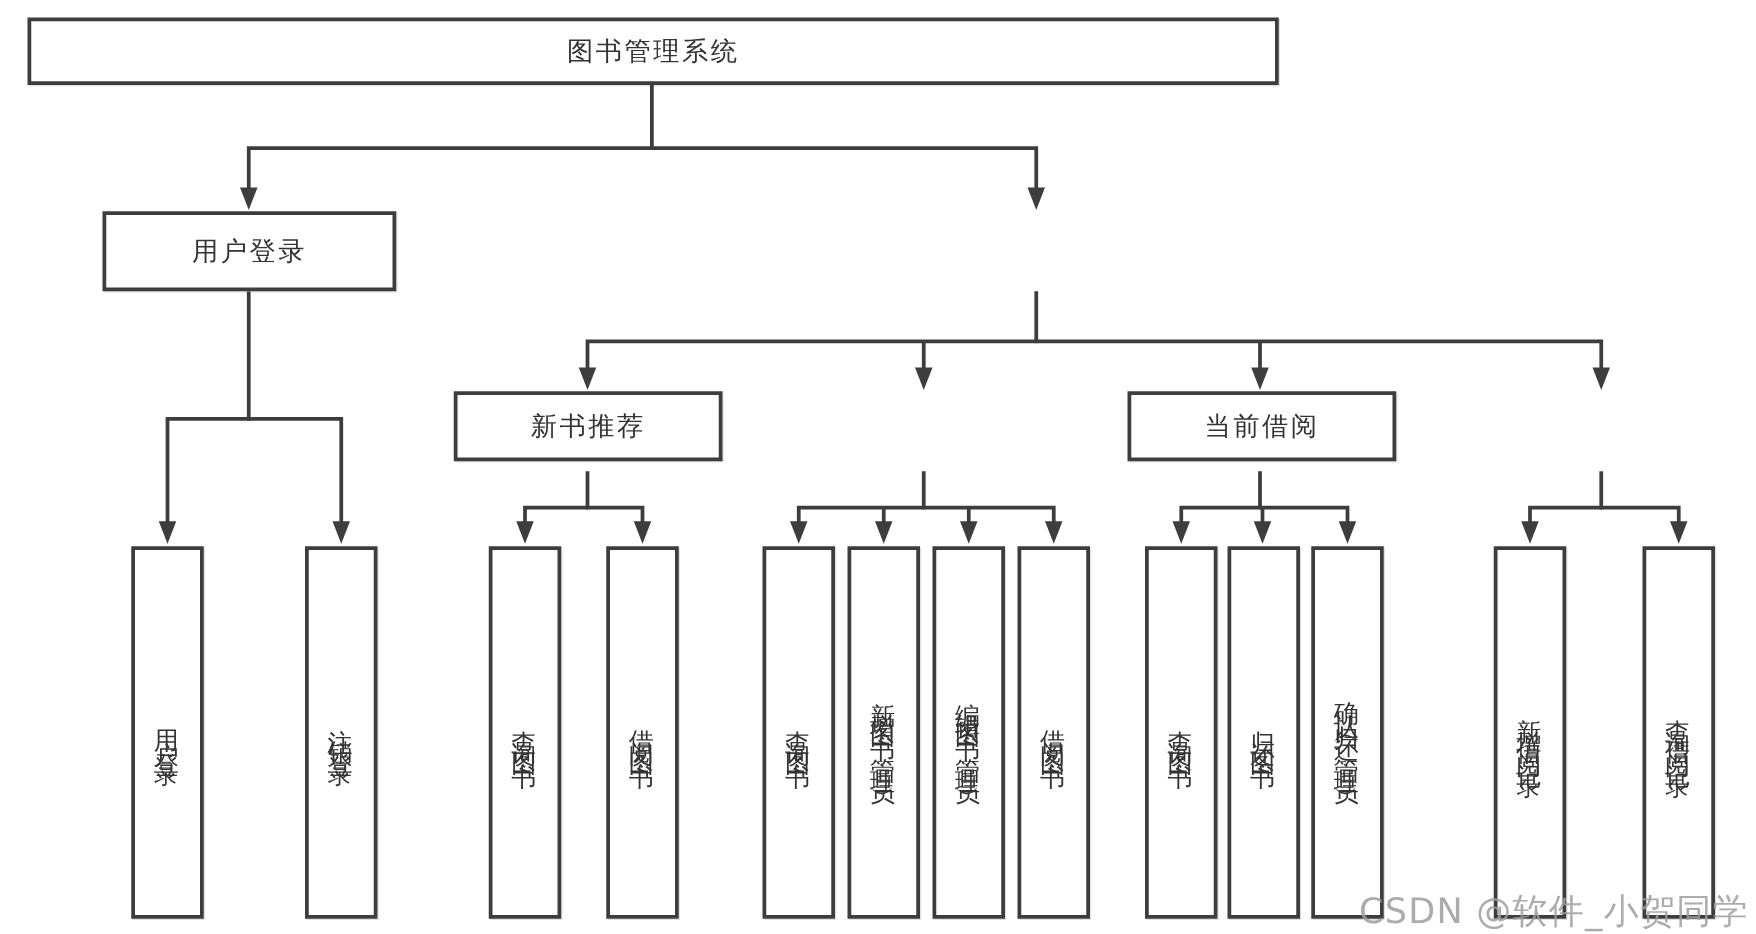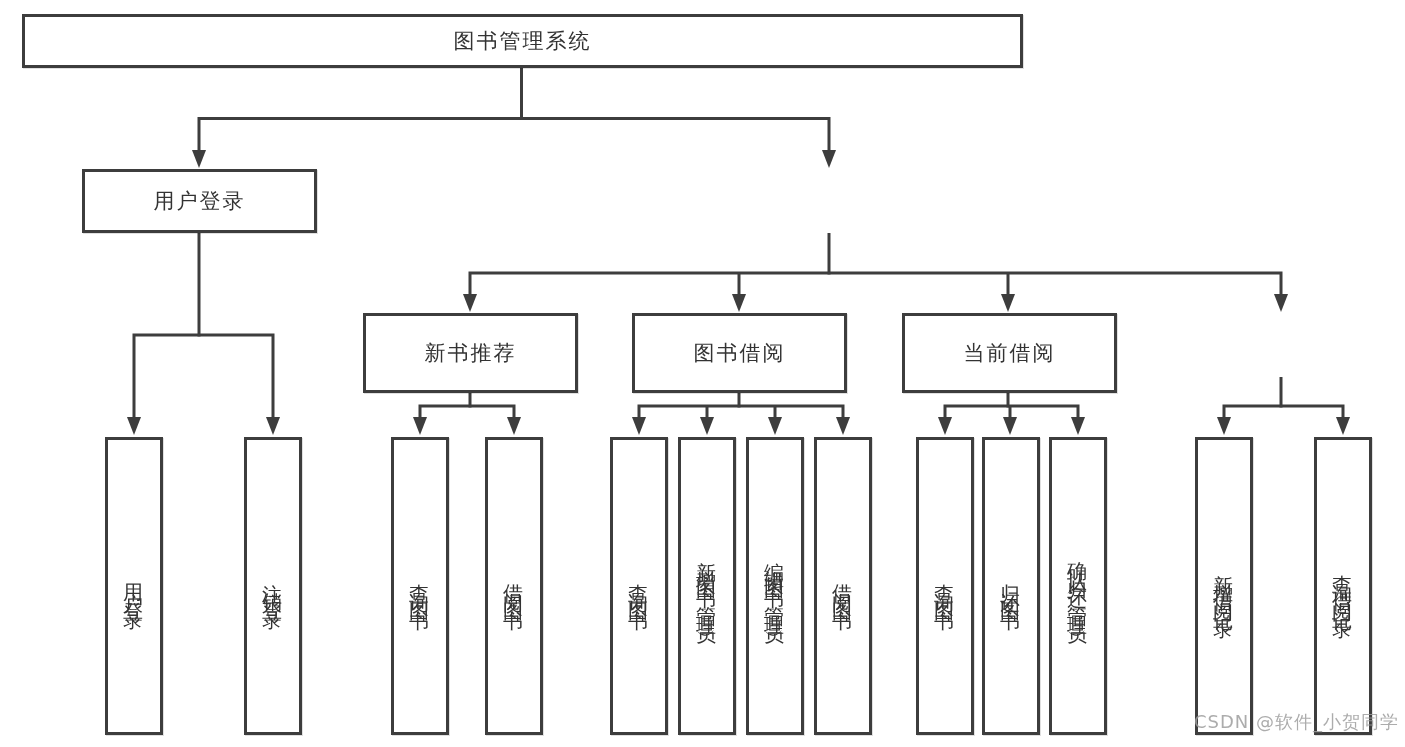--- a/index.html
+++ b/index.html
@@ -24,36 +24,36 @@
     box-shadow:1px 1px 0 rgba(0,0,0,0.12);
   }
   .box .lbl{
     color:#333333;
     font-size:21px;
     letter-spacing:2px;
     white-space:nowrap;
   }
   .root{left:22px;top:14px;width:1001px;height:54px;}
   .lvl2{top:169px;width:235px;height:64px;}
-  .lvl3{top:313px;width:215px;height:80px;}
+  .lvl3{top:313px;width:215px;height:56px;}
   .leaf{top:437px;width:58px;height:298px;}
   .leaf .lbl{
     writing-mode:vertical-rl;
     text-orientation:mixed;
     font-size:20px;
     letter-spacing:9px;
     white-space:nowrap;
   }
   .watermark{
     position:absolute;
     right:6px;
     top:710px;
     z-index:3;
     color:rgba(158,158,158,0.85);
-    font-size:18px;
+    font-size:28px;
     letter-spacing:1px;
   }
 </style>
 </head>
 <body>
 
 <div class="stage">
 
   <svg class="wires" width="1405" height="747" viewBox="0 0 1405 747">
     <g stroke="#3d3d3d" stroke-width="3" fill="none">
@@ -114,23 +114,20 @@
     <span class="lbl">图书管理系统</span>
   </div>
 
   <div class="box lvl2" style="left:82px">
     <span class="lbl">用户登录</span>
   </div>
 
   <div class="box lvl3" style="left:363px">
     <span class="lbl">新书推荐</span>
   </div>
-  <div class="box lvl3" style="left:632px">
-    <span class="lbl">图书借阅</span>
-  </div>
   <div class="box lvl3" style="left:902px">
     <span class="lbl">当前借阅</span>
   </div>
 
   <div class="box leaf" style="left:105px">
     <span class="lbl">用户登录</span>
   </div>
   <div class="box leaf" style="left:244px">
     <span class="lbl">注销登录</span>
   </div>

